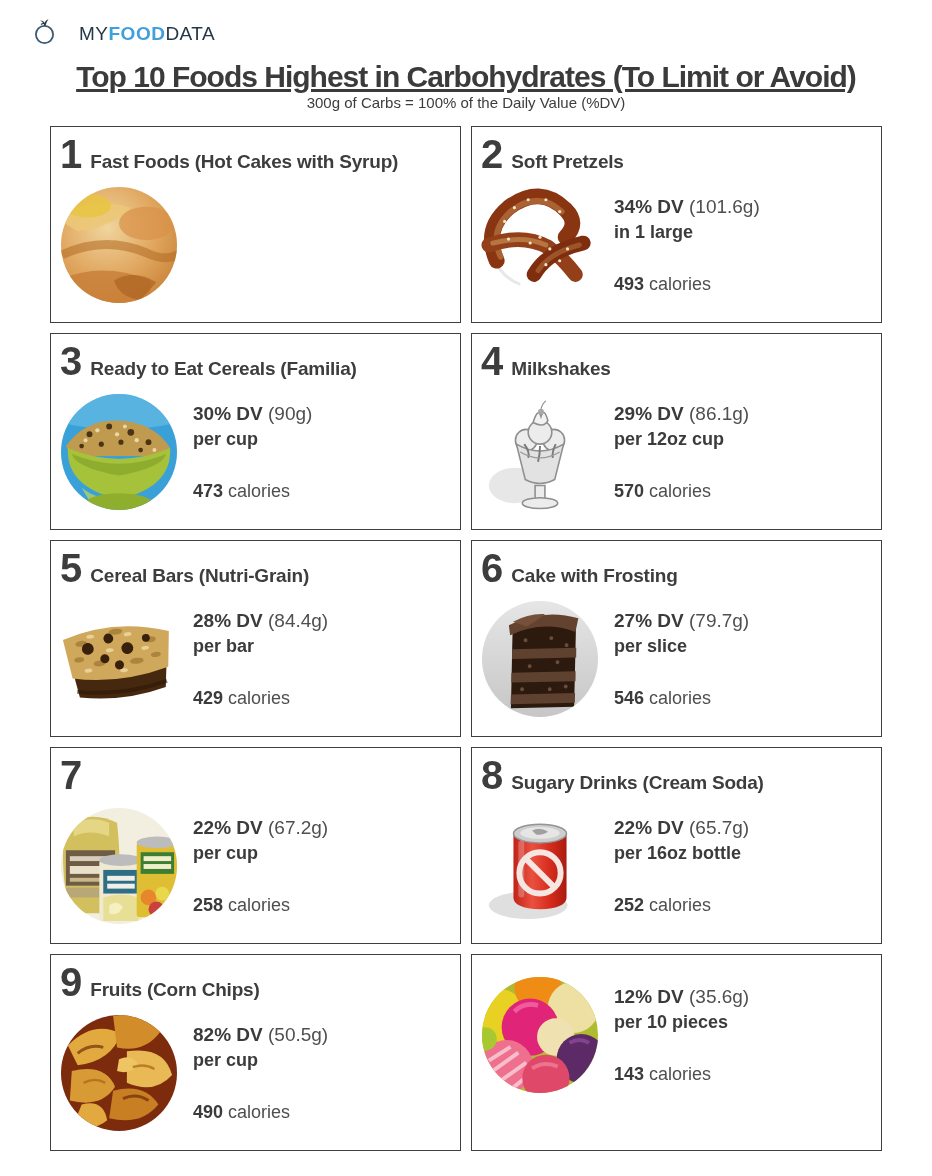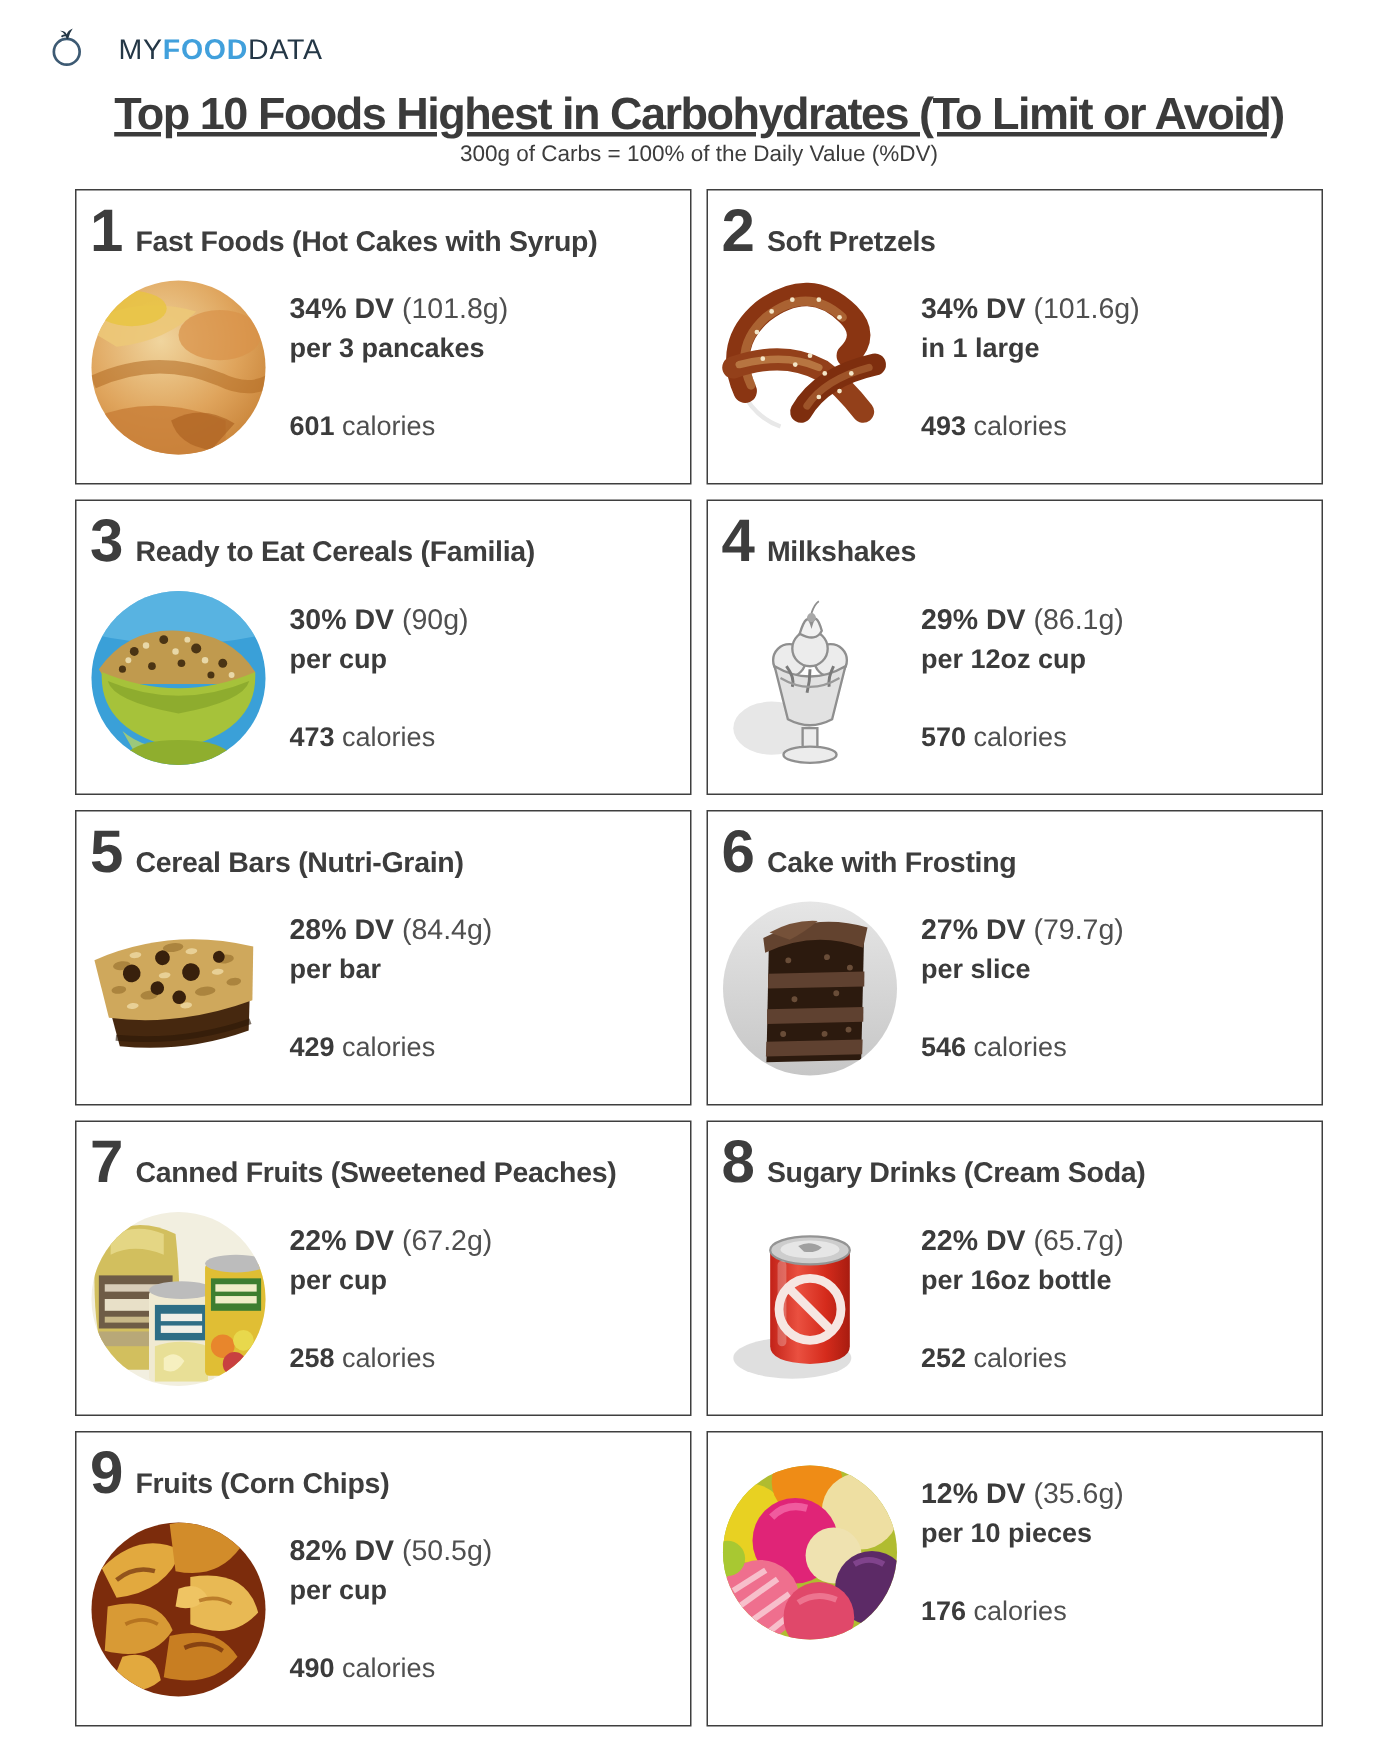--- a/index.html
+++ b/index.html
@@ -69,25 +69,20 @@
             <rect width="120" height="120" fill="url(#panG)"></rect>
             <path d="M-5 32 Q30 10 72 22 Q52 42 18 46 Z" fill="#ecc878" opacity="0.9"></path>
             <ellipse cx="28" cy="20" rx="24" ry="12" fill="#e9c43f" opacity="0.8"></ellipse>
             <ellipse cx="88" cy="38" rx="28" ry="17" fill="#d89248" opacity="0.7"></ellipse>
             <path d="M2 70 Q45 50 88 68 Q108 78 124 68" stroke="#b06a22" stroke-width="9" fill="none" opacity="0.55"></path>
             <path d="M-2 96 Q42 76 92 96 L92 124 L-2 124 Z" fill="#c9803a" opacity="0.85"></path>
             <path d="M55 96 Q76 84 98 98 L82 116 Q60 113 55 96 Z" fill="#a85d1e" opacity="0.6"></path>
           </g>
         </svg>
       </div>
-      <div class="food-stats">
-        <div class="dv-line"><span class="dv">34% DV</span> <span class="grams">(101.8g)</span></div>
-        <div class="serving">per 3 pancakes</div>
-        <div class="cal-line"><span class="cal-num">601</span> <span class="cal-label">calories</span></div>
-      </div>
     </div>
   </div>
 
   <div class="card">
     <div class="card-header">
       <span class="rank">2</span>
       <span class="food-name">Soft Pretzels</span>
     </div>
     <div class="card-body">
       <div class="food-image">
@@ -300,21 +295,20 @@
         <div class="dv-line"><span class="dv">27% DV</span> <span class="grams">(79.7g)</span></div>
         <div class="serving">per slice</div>
         <div class="cal-line"><span class="cal-num">546</span> <span class="cal-label">calories</span></div>
       </div>
     </div>
   </div>
 
   <div class="card">
     <div class="card-header">
       <span class="rank">7</span>
-      <span class="food-name">Canned Fruits (Sweetened Peaches)</span>
     </div>
     <div class="card-body">
       <div class="food-image">
         <svg viewBox="0 0 120 120" width="118" height="120">
           <defs>
               <clipPath id="clipG">
                 <circle cx="60" cy="60" r="59"></circle>
               </clipPath>
             </defs>
           <g clip-path="url(#clipG)">
@@ -453,18 +447,18 @@
             </g>
             <circle cx="66" cy="104" r="24" fill="#e0486a"></circle>
             <path d="M52 94 Q64 86 78 92" stroke="#f08098" stroke-width="4" fill="none" opacity="0.8"></path>
             <circle cx="4" cy="64" r="12" fill="#a8c832"></circle>
           </g>
         </svg>
       </div>
       <div class="food-stats">
         <div class="dv-line"><span class="dv">12% DV</span> <span class="grams">(35.6g)</span></div>
         <div class="serving">per 10 pieces</div>
-        <div class="cal-line"><span class="cal-num">176</span> <span class="cal-label">calories</span></div>
+        <div class="cal-line"><span class="cal-num">143</span> <span class="cal-label">calories</span></div>
       </div>
     </div>
   </div>
 
 </div>
 
 </body></html>

